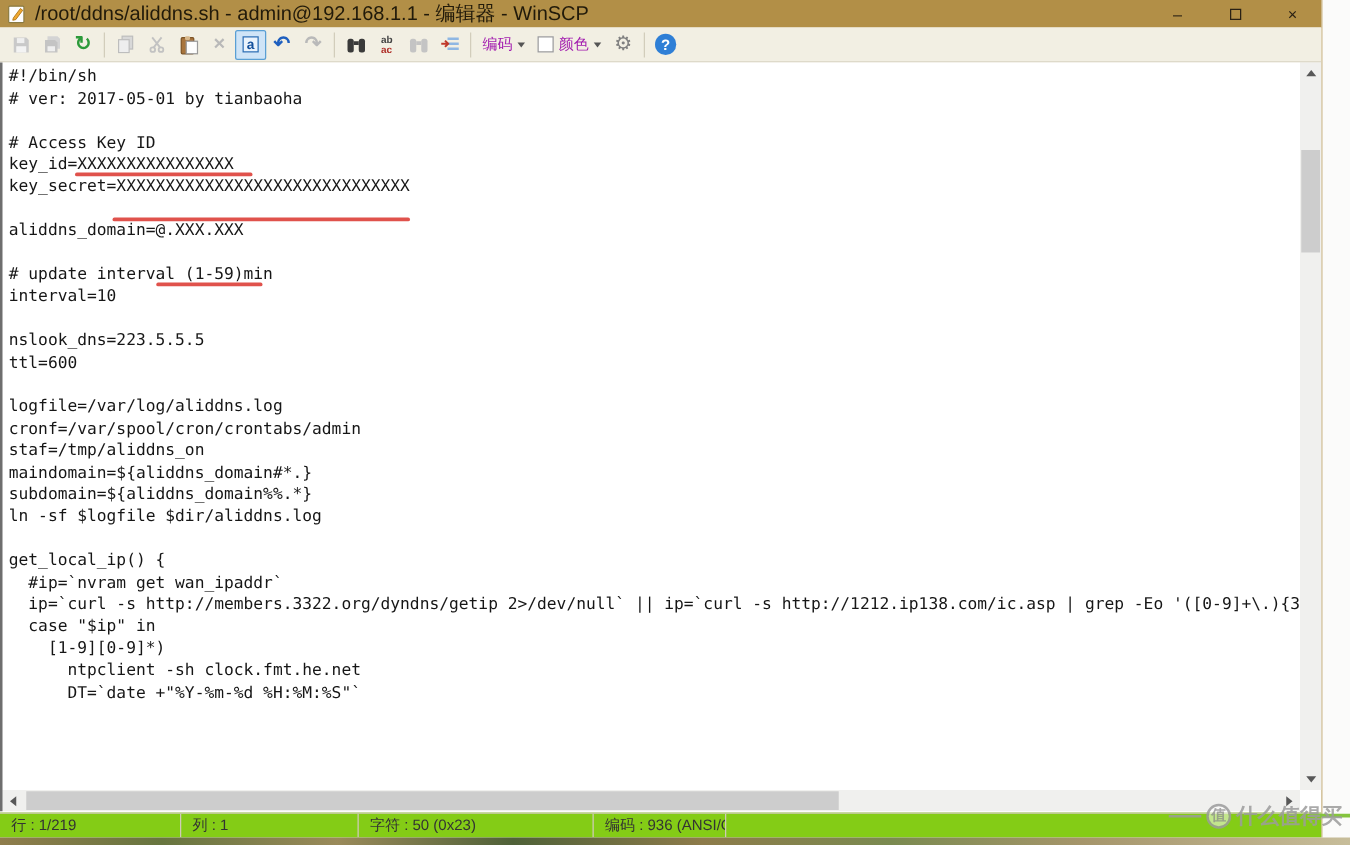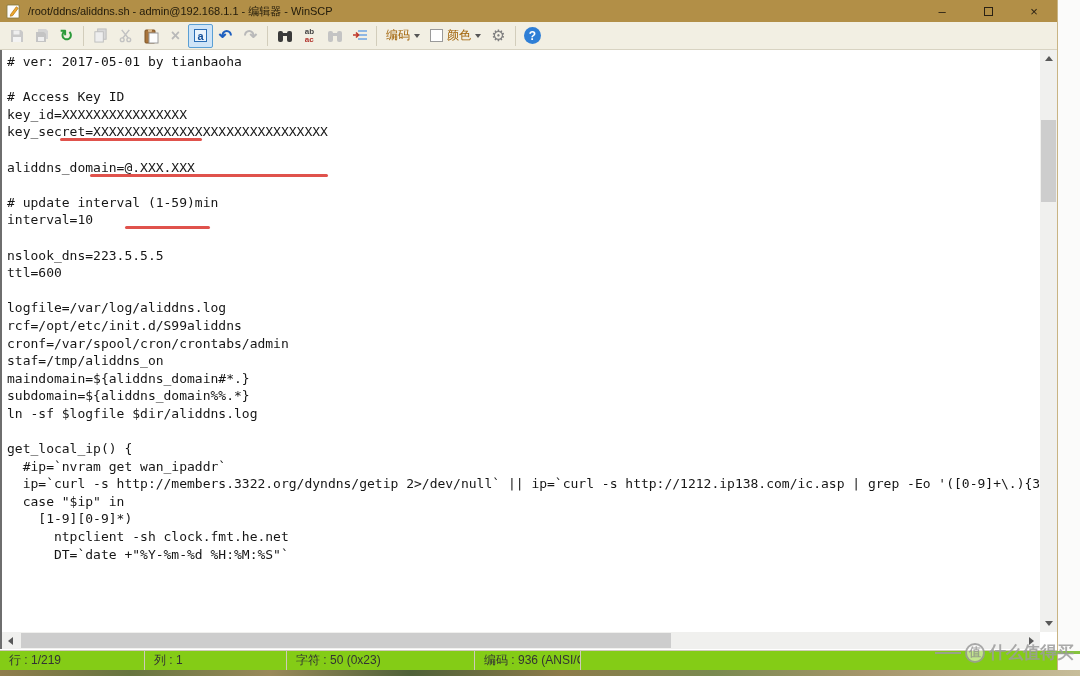--- a/index.html
+++ b/index.html
@@ -5,38 +5,38 @@
   * { margin:0; padding:0; box-sizing:border-box; }
   html,body { width:1080px; height:676px; overflow:hidden; background:#fbfbfa;
               font-family:"Liberation Sans", sans-serif; }
   .window { position:absolute; left:0; top:0; width:1058px; height:670px; background:#fff;
             border-right:1px solid #c9b483; }
 
   
   .titlebar { position:absolute; left:0; top:0; width:100%; height:22px; background:#b28f47;
               display:flex; align-items:center; color:#211a0a; }
   .title-icon { width:15px; height:15px; margin:0 7px 0 6px; flex:0 0 auto; }
-  .title-text { font-size:11px; white-space:nowrap; }
+  .title-text { font-size:16px; white-space:nowrap; }
   .win-controls { margin-left:auto; display:flex; height:100%; }
   .win-btn { width:46px; height:100%; display:flex; align-items:center; justify-content:center;
              font-size:13px; color:#2a2114; cursor:default; }
   .max-glyph { width:9px; height:9px; border:1.5px solid #2a2114; display:inline-block; }
 
   
   .toolbar { position:absolute; left:0; top:22px; width:100%; height:28px; background:#f2efe3;
              border-bottom:1px solid #d8d3c2; display:flex; align-items:center; padding-left:4px; }
   .tb-btn { width:25px; height:24px; display:flex; align-items:center; justify-content:center;
             border-radius:2px; position:relative; }
   .tb-sep { width:1px; height:20px; background:#d2cdbb; margin:0 4px; }
   .glyph { font-size:16px; line-height:16px; font-weight:bold; }
   .disabled { color:#b9b9b9; }
   .checked { border:1px solid #5a9fd4; background:#cfe4f7; }
   .abox { width:13px; height:13px; border:1px solid #2a6db5; color:#14509b; font-size:11px;
           line-height:12px; text-align:center; font-weight:bold; background:#eaf3fc; }
-  .drop-btn { display:flex; align-items:center; height:24px; padding:0 5px; font-size:12px; color:#a16207; }
+  .drop-btn { display:flex; align-items:center; height:24px; padding:0 5px; font-size:12px; color:#a21caf; }
   .caret { width:0; height:0; border-left:3.5px solid transparent; border-right:3.5px solid transparent;
            border-top:4px solid #555; margin-left:4px; }
   .color-swatch { width:13px; height:13px; background:#fff; border:1px solid #9a9a9a; margin-right:4px; }
   .help-circle { width:17px; height:17px; border-radius:50%; background:#2f7fd6; color:#fff;
                  font-size:12px; font-weight:bold; display:flex; align-items:center; justify-content:center; }
   .replace-ic { font-size:8px; line-height:8px; font-weight:bold; text-align:left; }
   .replace-ic .r1 { color:#444;margin-top:20px; } .replace-ic .r2 { color:#b0322b; }
 
   
   .edit-area { position:absolute; left:0; top:50px; width:1040px; height:582px; background:#fff;
@@ -186,36 +186,36 @@
       <span class="glyph" style="color:#808080;font-weight:normal;">⚙</span>
     </span>
     <span class="tb-sep"></span>
     <span class="tb-btn">
       <span class="help-circle">?</span>
     </span>
   </div>
 
   <div class="edit-area">
     <div class="code-area">
+        <div class="code-line">#!/bin/sh</div>
         <div class="code-line"># ver: 2017-05-01 by tianbaoha</div>
         <div class="code-line"></div>
         <div class="code-line"># Access Key ID</div>
         <div class="code-line">key_id=XXXXXXXXXXXXXXXX</div>
         <div class="code-line">key_secret=XXXXXXXXXXXXXXXXXXXXXXXXXXXXXX</div>
         <div class="code-line"></div>
         <div class="code-line">aliddns_domain=@.XXX.XXX</div>
         <div class="code-line"></div>
         <div class="code-line"># update interval (1-59)min</div>
         <div class="code-line">interval=10</div>
         <div class="code-line"></div>
         <div class="code-line">nslook_dns=223.5.5.5</div>
         <div class="code-line">ttl=600</div>
         <div class="code-line"></div>
         <div class="code-line">logfile=/var/log/aliddns.log</div>
-        <div class="code-line">rcf=/opt/etc/init.d/S99aliddns</div>
         <div class="code-line">cronf=/var/spool/cron/crontabs/admin</div>
         <div class="code-line">staf=/tmp/aliddns_on</div>
         <div class="code-line">maindomain=${aliddns_domain#*.}</div>
         <div class="code-line">subdomain=${aliddns_domain%%.*}</div>
         <div class="code-line">ln -sf $logfile $dir/aliddns.log</div>
         <div class="code-line"></div>
         <div class="code-line">get_local_ip() {</div>
         <div class="code-line">  #ip=`nvram get wan_ipaddr`</div>
         <div class="code-line">  ip=`curl -s http://members.3322.org/dyndns/getip 2&gt;/dev/null` || ip=`curl -s http://1212.ip138.com/ic.asp | grep -Eo '([0-9]+\.){3</div>
         <div class="code-line">  case "$ip" in</div>

